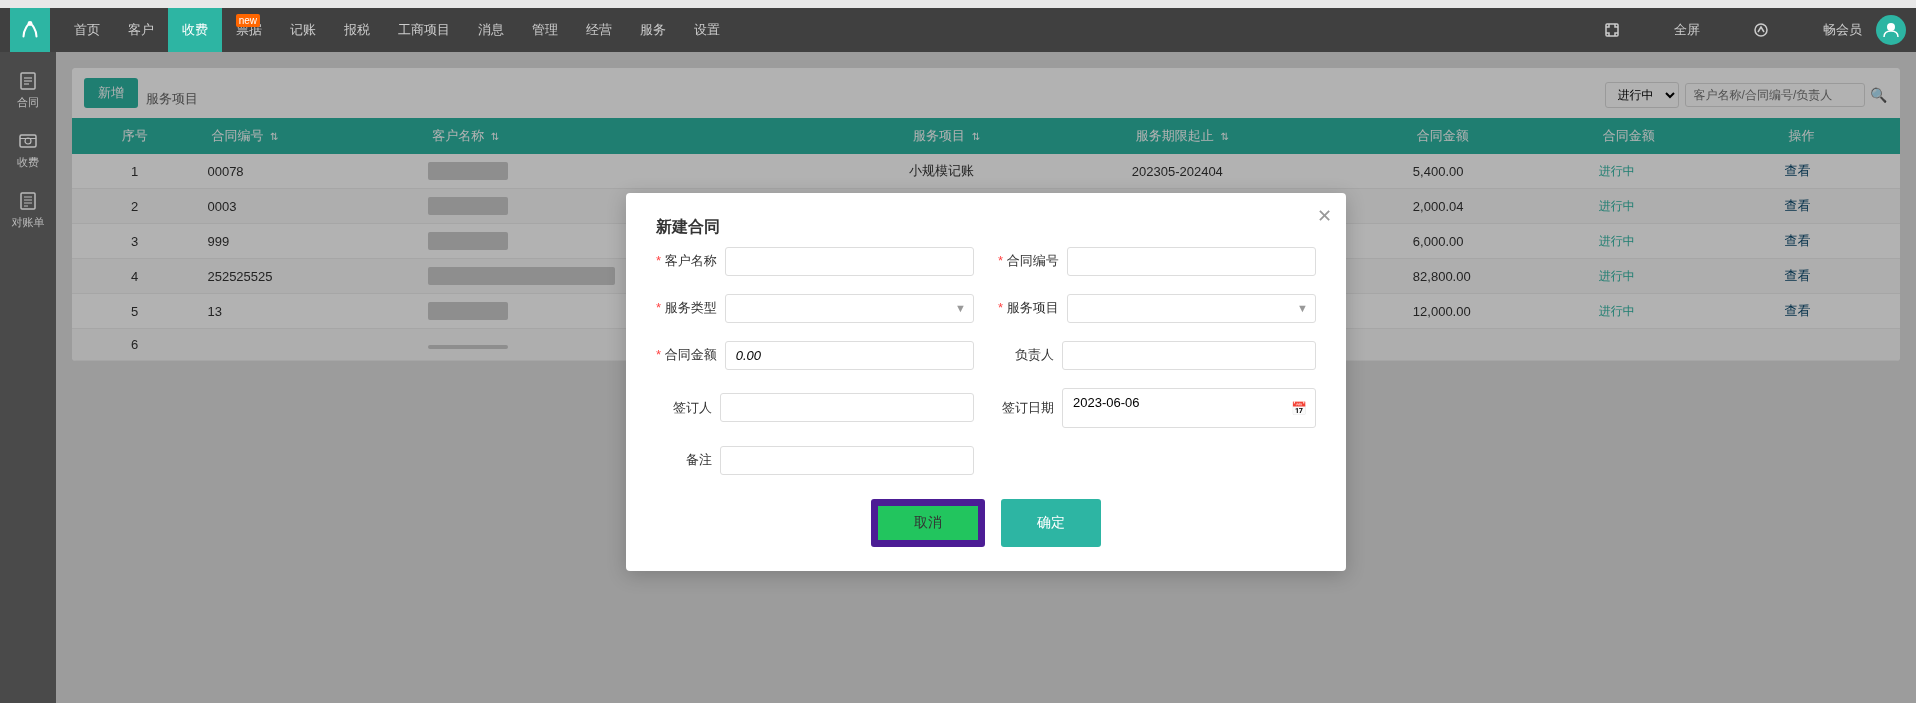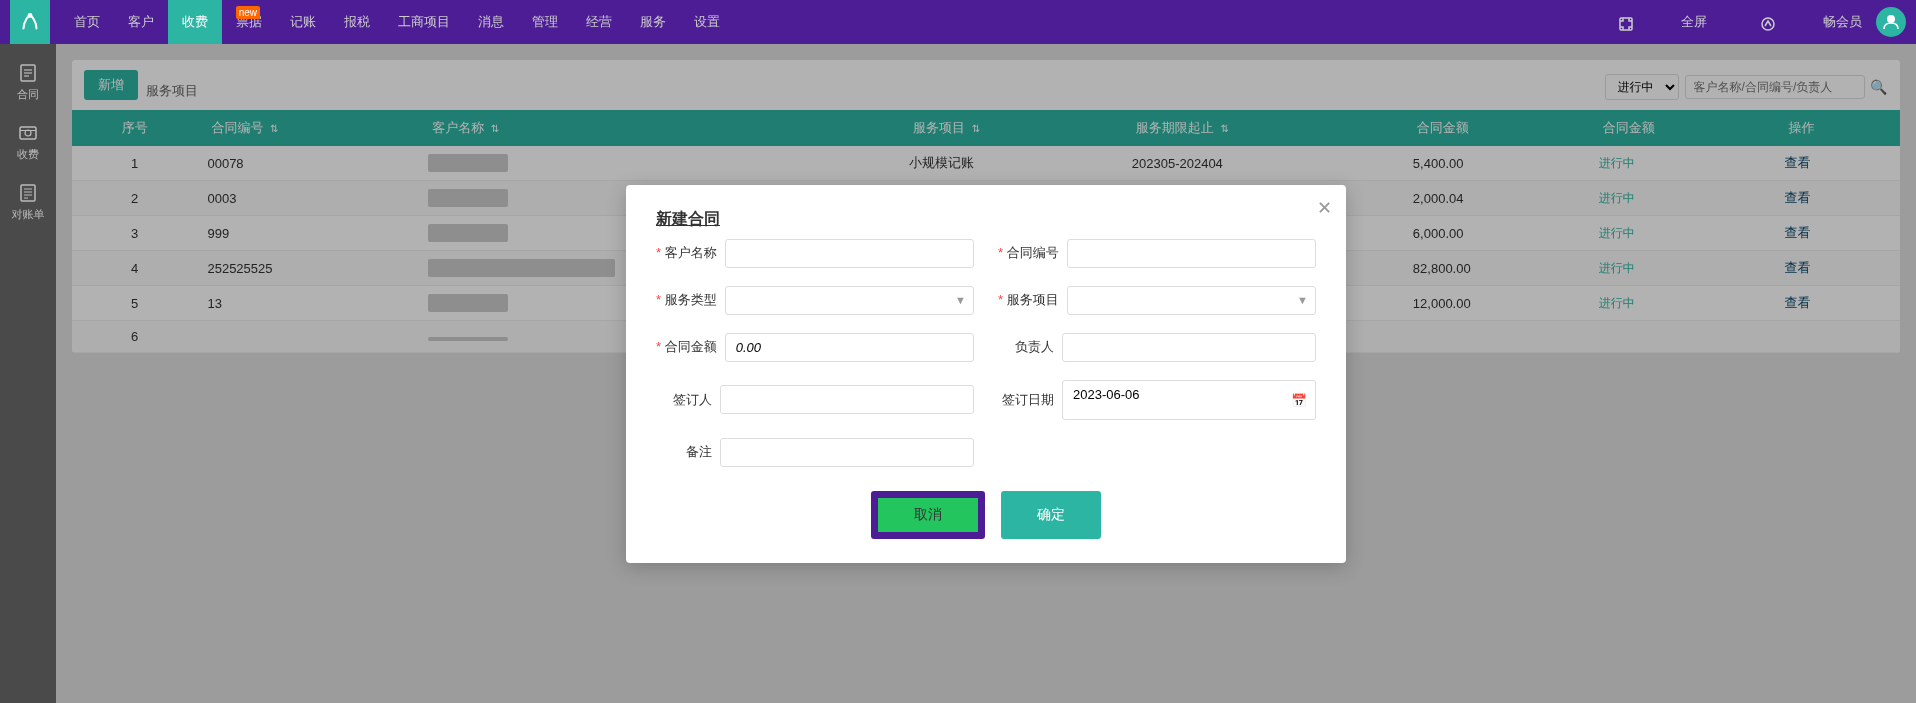--- a/index.html
+++ b/index.html
@@ -1,27 +1,28 @@
 <!DOCTYPE html>
 <html><head>
   <meta charset="utf-8">
   <style>
     * { box-sizing: border-box; margin: 0; padding: 0; }
     body { font-family: 'Microsoft YaHei', Arial, sans-serif; font-size: 13px; background: #e8e8e8; min-height: 703px; }
 
     
     .top-nav {
       height: 44px;
-      background: #4c1d95;
+      background: #404040;
       display: flex;
       align-items: center;
       padding: 0 10px;
       color: #ccc;
       position: relative;
       z-index: 100;
+      margin-top: 8px;
     }
     .top-nav .logo {
       width: 40px;
       height: 44px;
       display: flex;
       align-items: center;
       justify-content: center;
       background: #2db5a3;
       margin-right: 10px;
       flex-shrink: 0;
@@ -52,21 +53,21 @@
       border-radius: 2px;
     }
     .top-nav-right {
       margin-left: auto;
       display: flex;
       align-items: center;
       gap: 14px;
       color: #ccc;
       font-size: 13px;
     }
-    .top-nav-right span { cursor: pointer; display: flex; align-items: flex-end; gap: 8px; padding-left: 40px; }
+    .top-nav-right span { cursor: pointer; display: flex; align-items: center; gap: 15px; padding-left: 40px; }
     .avatar-circle {
       width: 30px; height: 30px; border-radius: 50%;
       background: #2db5a3;
       display: flex; align-items: center; justify-content: center;
       color: #fff; font-size: 14px; cursor: pointer;
     }
 
     
     .layout { display: flex; height: calc(703px - 44px); }
     .sidebar {
@@ -227,21 +228,20 @@
       cursor: pointer;
       color: #999;
       background: none;
       border: none;
     }
     .modal-title {
       font-size: 16px;
       font-weight: bold;
       color: #333;
       margin-bottom: 9px;
-      text-decoration: underline;
     }
     .form-row {
       display: flex;
       gap: 24px;
       margin-bottom: 18px;
     }
     .form-group {
       flex: 1;
       display: flex;
       align-items: center;

